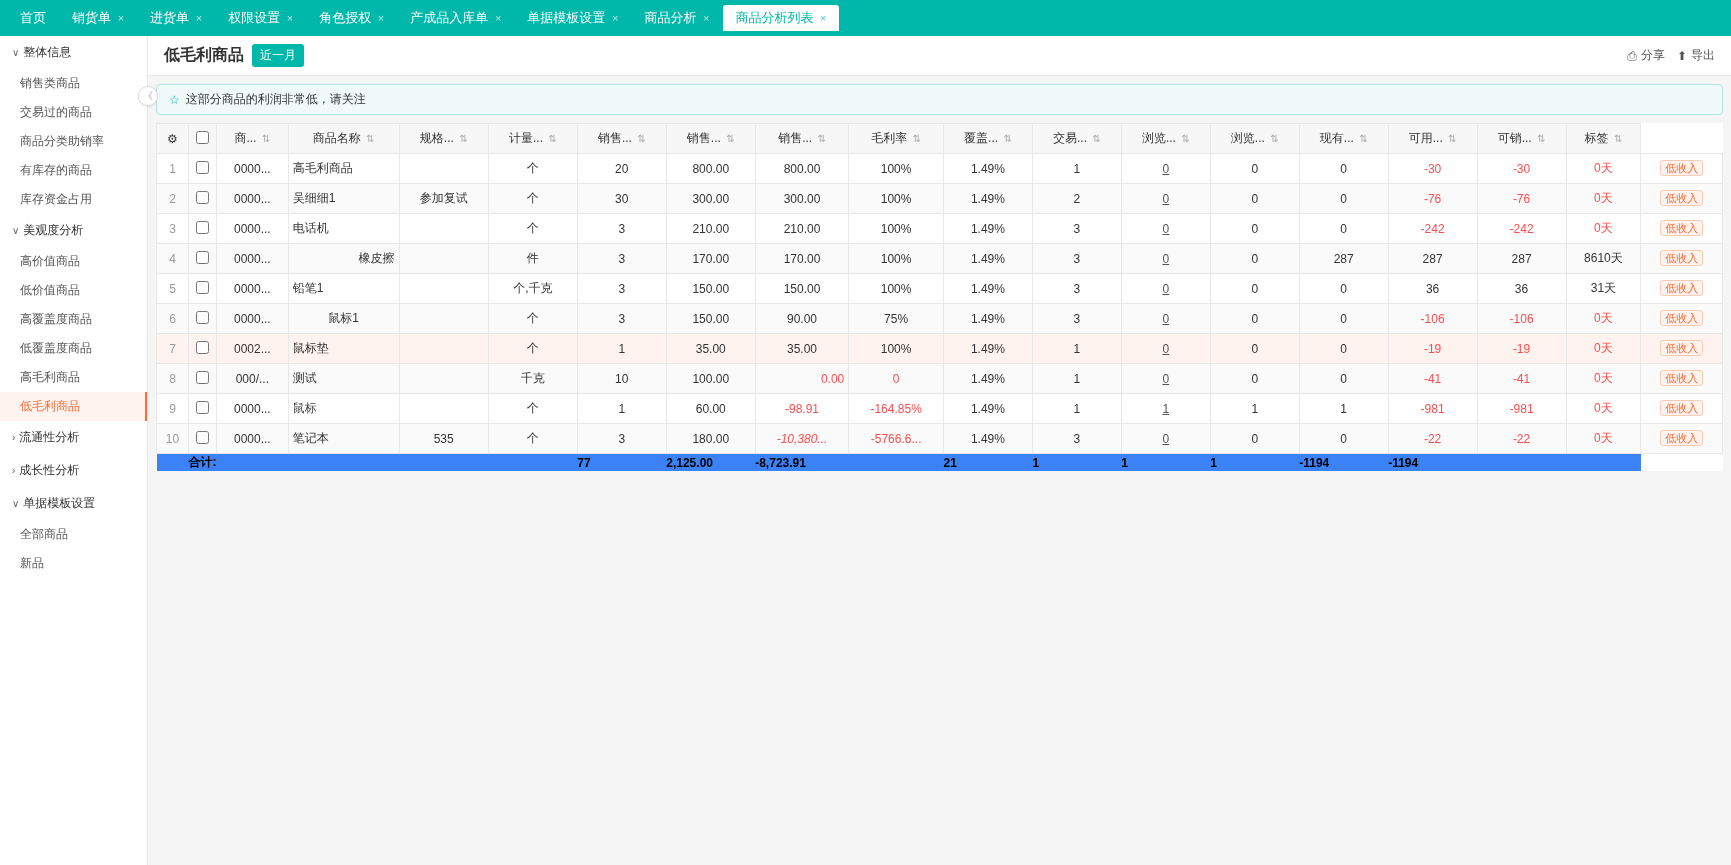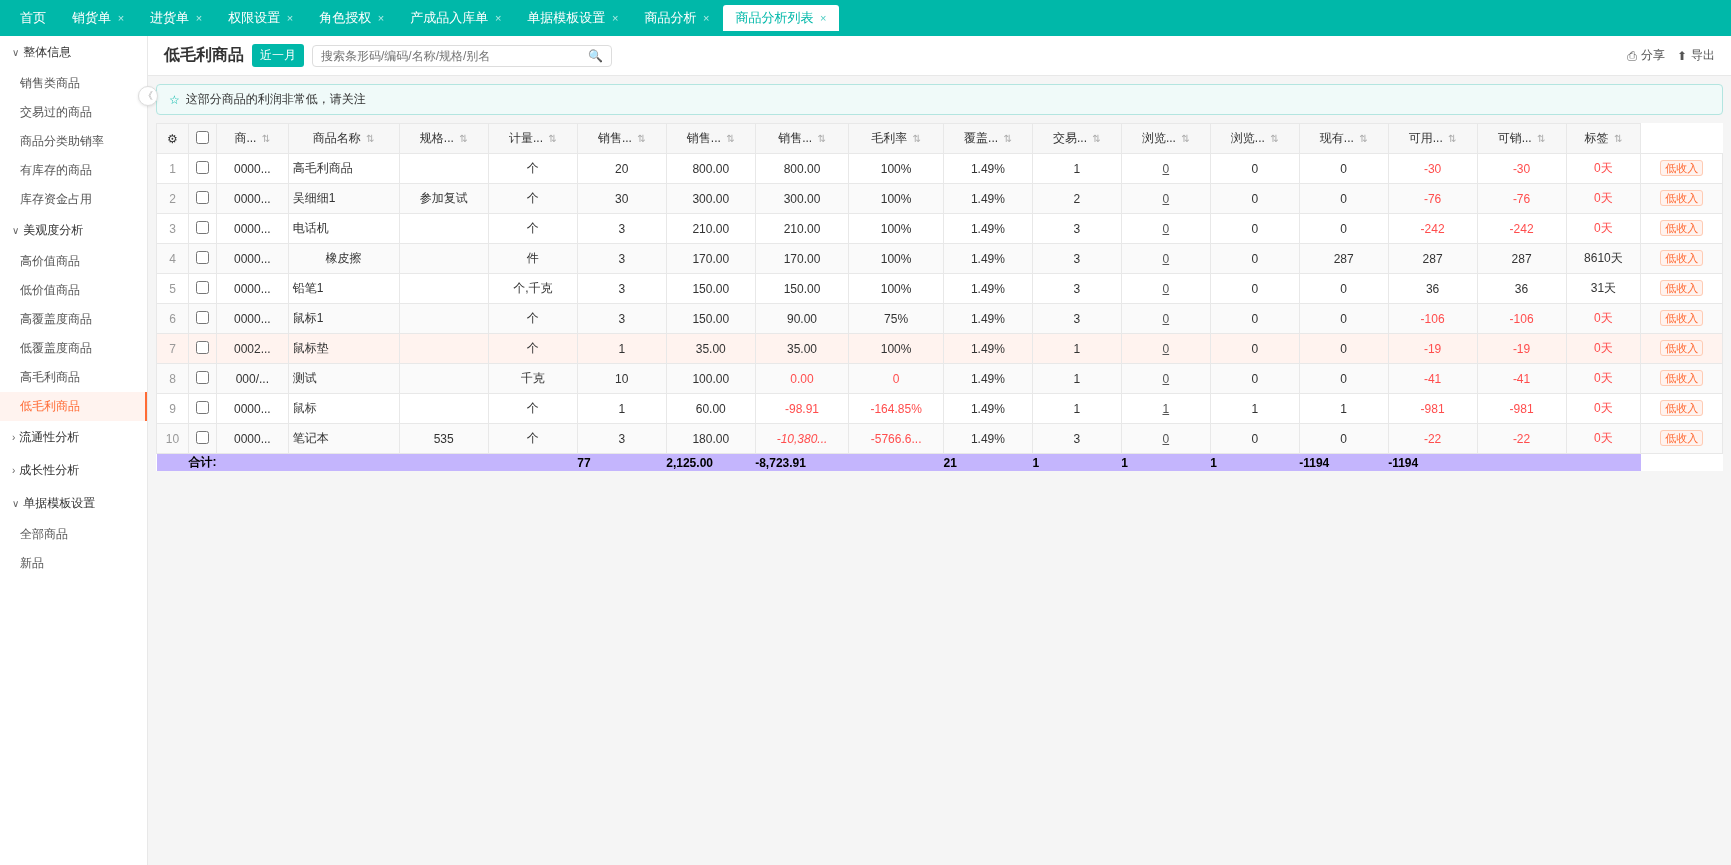--- a/index.html
+++ b/index.html
@@ -210,21 +210,21 @@
       text-align: center;
       padding: 2px;
       border-radius: 3px;
     }
 
     
     .footer-row {
       background: #fdf6e3;
     }
     .footer-row td {
-      background: #c4b5fd;
+      background: #3b82f6;
       font-weight: bold;
     }
   </style>
 </head>
 <body>
 
 <div class="top-nav">
   <div class="nav-item">首页</div>
   <div class="nav-item">销货单 <span class="nav-close">×</span></div>
   <div class="nav-item">进货单 <span class="nav-close">×</span></div>
@@ -283,24 +283,20 @@
     <div style="background:#fff; border:1px solid #ddd; border-radius:50%; width:20px; height:20px; display:flex; align-items:center; justify-content:center; cursor:pointer; box-shadow:0 1px 3px rgba(0,0,0,0.1);">
       <span style="font-size:10px; color:#999;">《</span>
     </div>
   </div>
 
   <div class="main-content">
 
     <div class="page-header">
       <span class="page-title">低毛利商品</span>
       <button class="filter-btn">近一月</button>
-      <div class="search-box">
-        <input type="text" placeholder="搜索条形码/编码/名称/规格/别名" style="">
-        <span style="color:#aaa; cursor:pointer;">🔍</span>
-      </div>
       <div class="header-actions">
         <div class="header-action-btn">
           <span>⎙</span>
           <span>分享</span>
         </div>
         <div class="header-action-btn">
           <span>⬆</span>
           <span>导出</span>
         </div>
       </div>
@@ -400,21 +396,21 @@
     <td>0</td>
     <td style="color:#ff4d4d;">-242</td>
     <td style="color:#ff4d4d;">-242</td>
     <td style="color:#ff4d4d;">0天</td>
     <td><span class="tag-low-income">低收入</span></td>
   </tr>
             <tr>
     <td style="color:#999;">4</td>
     <td><input type="checkbox" style=""></td>
     <td>0000...</td>
-    <td style="text-align:center; cursor:pointer; color:#333;">橡皮擦</td>
+    <td style="text-align:right; cursor:pointer; color:#333;">橡皮擦</td>
     <td></td>
     <td>件</td>
     <td>3</td>
     <td>170.00</td>
     <td style="">170.00</td>
     <td style="">100%</td>
     <td>1.49%</td>
     <td>3</td>
     <td><span class="underline">0</span></td>
     <td>0</td>
@@ -442,21 +438,21 @@
     <td>0</td>
     <td style="">36</td>
     <td style="">36</td>
     <td style="">31天</td>
     <td><span class="tag-low-income">低收入</span></td>
   </tr>
             <tr>
     <td style="color:#999;">6</td>
     <td><input type="checkbox" style=""></td>
     <td>0000...</td>
-    <td style="text-align:left; cursor:pointer; color:#333;">鼠标1</td>
+    <td style="text-align:center; cursor:pointer; color:#333;">鼠标1</td>
     <td></td>
     <td>个</td>
     <td>3</td>
     <td>150.00</td>
     <td style="">90.00</td>
     <td style="">75%</td>
     <td>1.49%</td>
     <td>3</td>
     <td><span class="underline">0</span></td>
     <td>0</td>
@@ -489,21 +485,21 @@
   </tr>
             <tr>
     <td style="color:#999;">8</td>
     <td><input type="checkbox" style=""></td>
     <td>000/...</td>
     <td style="text-align:left; cursor:pointer; color:#333;">测试</td>
     <td></td>
     <td>千克</td>
     <td>10</td>
     <td>100.00</td>
-    <td style="color:#ff4d4d;">0.00</td>
+    <td style="color:#ff4d4d;text-align:right;">0.00</td>
     <td style="color:#ff4d4d;">0</td>
     <td>1.49%</td>
     <td>1</td>
     <td><span class="underline">0</span></td>
     <td>0</td>
     <td>0</td>
     <td style="color:#ff4d4d;">-41</td>
     <td style="color:#ff4d4d;">-41</td>
     <td style="color:#ff4d4d;">0天</td>
     <td><span class="tag-low-income">低收入</span></td>

